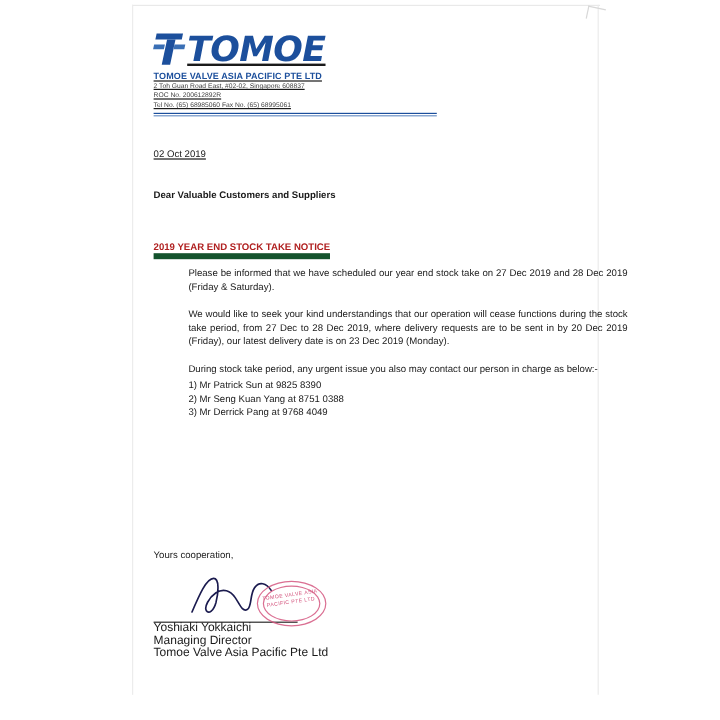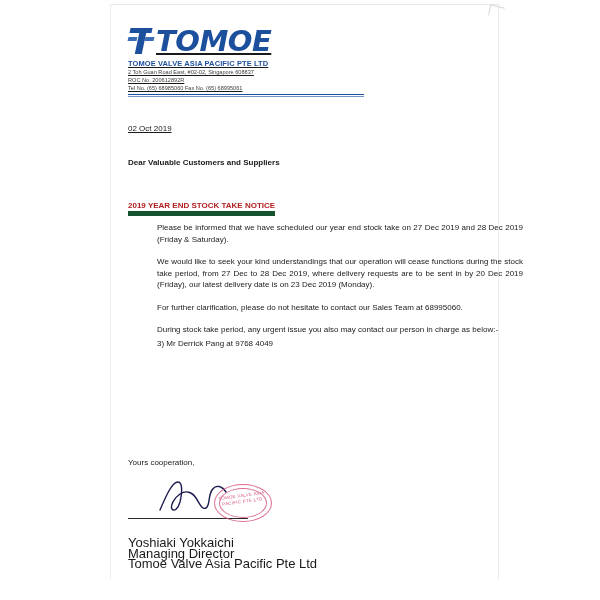--- a/index.html
+++ b/index.html
@@ -224,22 +224,22 @@
     text-align: center;
     font-size: 4.4px;
     letter-spacing: .3px;
     color: #d4567f;
     line-height: 6px;
     transform: rotate(-8deg);
   }
   .sig-name {
     position: absolute;
     left: 128px;
-    top: 538px;
-    font-size: 13px;
+    top: 519px;
+    font-size: 10px;
     line-height: 10.5px;
   }
 </style>
 </head>
 <body>
 
 <div class="page">
 
   <div class="scan-edge-top"></div>
   <div class="scan-edge-left"></div>
@@ -266,23 +266,24 @@
 
   <div class="date">02 Oct 2019</div>
 
   <div class="salutation">Dear Valuable Customers and Suppliers</div>
 
   <div class="subject">2019 YEAR END STOCK TAKE NOTICE</div>
 
   <div class="body">
     <p>Please be informed that we have scheduled our year end stock take on 27 Dec 2019 and 28 Dec 2019 (Friday &amp; Saturday).</p>
     <p>We would like to seek your kind understandings that our operation will cease functions during the stock take period, from 27 Dec to 28 Dec 2019, where delivery requests are to be sent in by 20 Dec 2019 (Friday), our latest delivery date is on 23 Dec 2019 (Monday).</p>
-    <p>For further clarification, please do not hesitate to contact our Sales Team at 68995060.</p>
     <p class="tight">During stock take period, any urgent issue you also may contact our person in charge as below:-</p>
     <ul class="contact-list">
+      <li>1) Mr Patrick Sun at 9825 8390</li>
+      <li>2) Mr Seng Kuan Yang at 8751 0388</li>
       <li>3) Mr Derrick Pang at 9768 4049</li>
     </ul>
   </div>
 
   <div class="signoff">Yours cooperation,</div>
 
   <div class="sig-area">
     <svg class="sig-ink" viewBox="0 0 90 40">
       <path d="M4,34 C10,20 16,6 22,6 C27,6 26,18 24,26 C22,33 18,36 16,33 C14,30 18,22 24,18 C30,14 36,16 40,22 C44,28 46,34 50,32 C54,30 52,20 56,14 C60,8 66,10 70,16" fill="none" stroke="#1b1b4f" stroke-width="1.4" stroke-linecap="round"></path>
     </svg>

